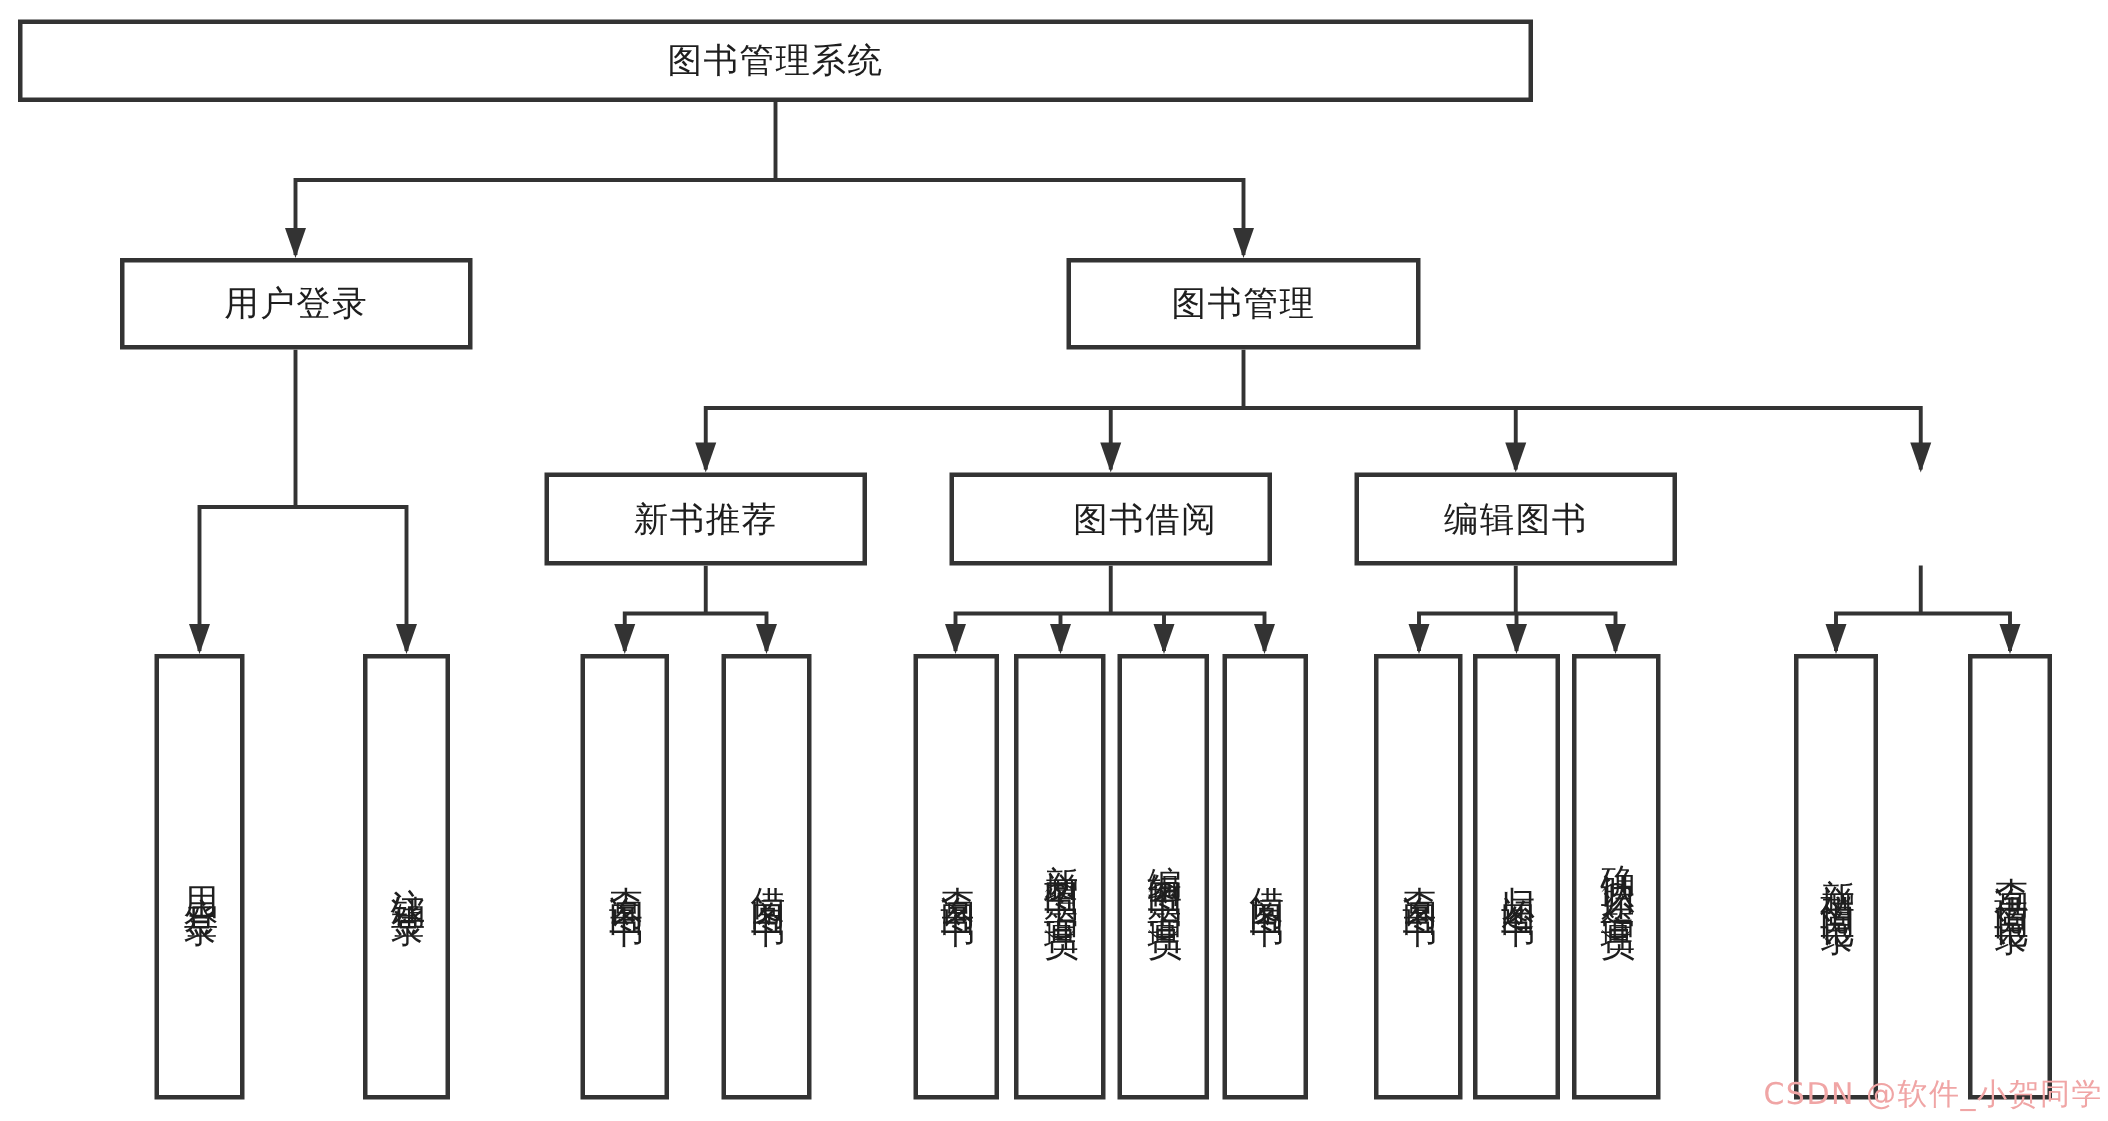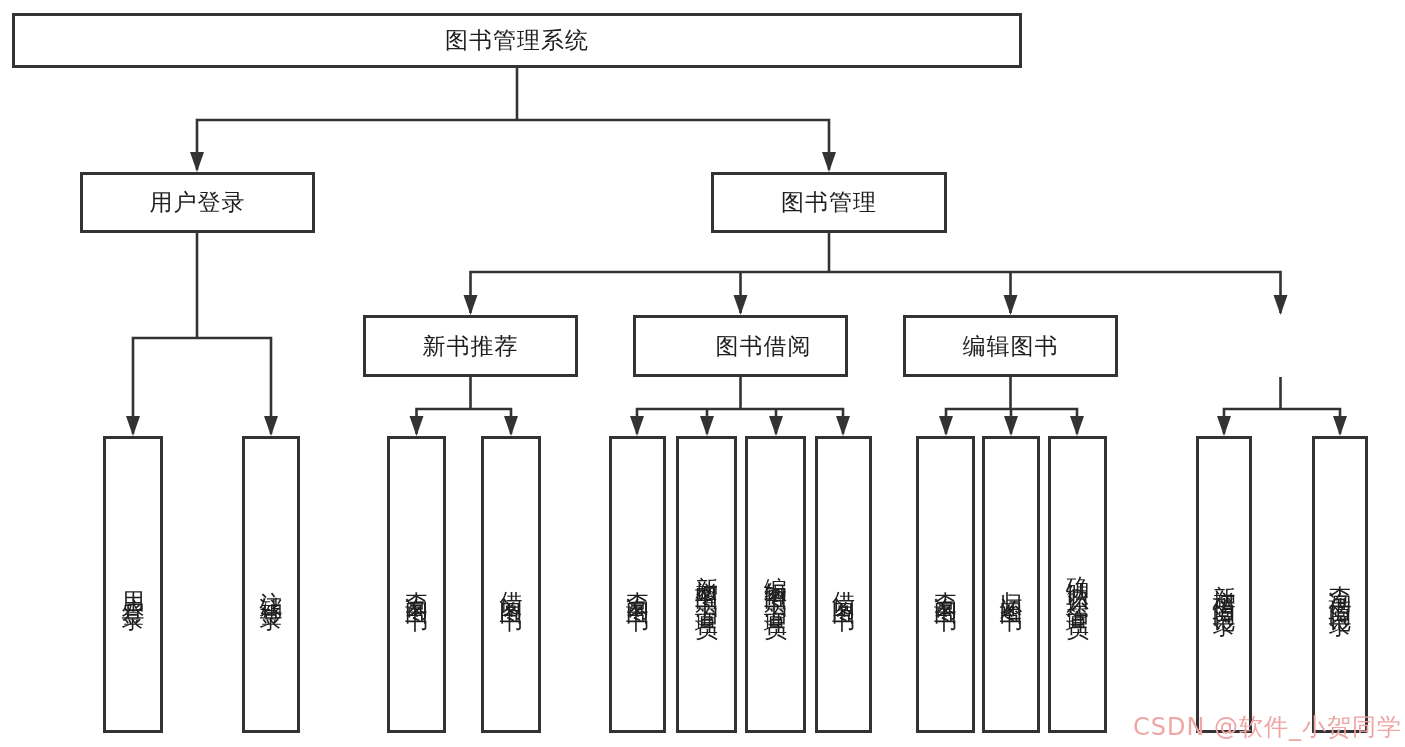--- a/index.html
+++ b/index.html
@@ -31,21 +31,21 @@
   .v-box{
     writing-mode:vertical-rl;
     text-orientation:mixed;
     letter-spacing:6px;
     line-height:1.0;
   }
   .watermark{
     position:absolute;
     right:3px;
     bottom:4px;
-    font-size:24px;
+    font-size:20px;
     font-weight:500;
     color:#f0a5a5;
     letter-spacing:1px;
     z-index:5;
     white-space:nowrap;
   }
 </style>
 </head>
 <body>
 

